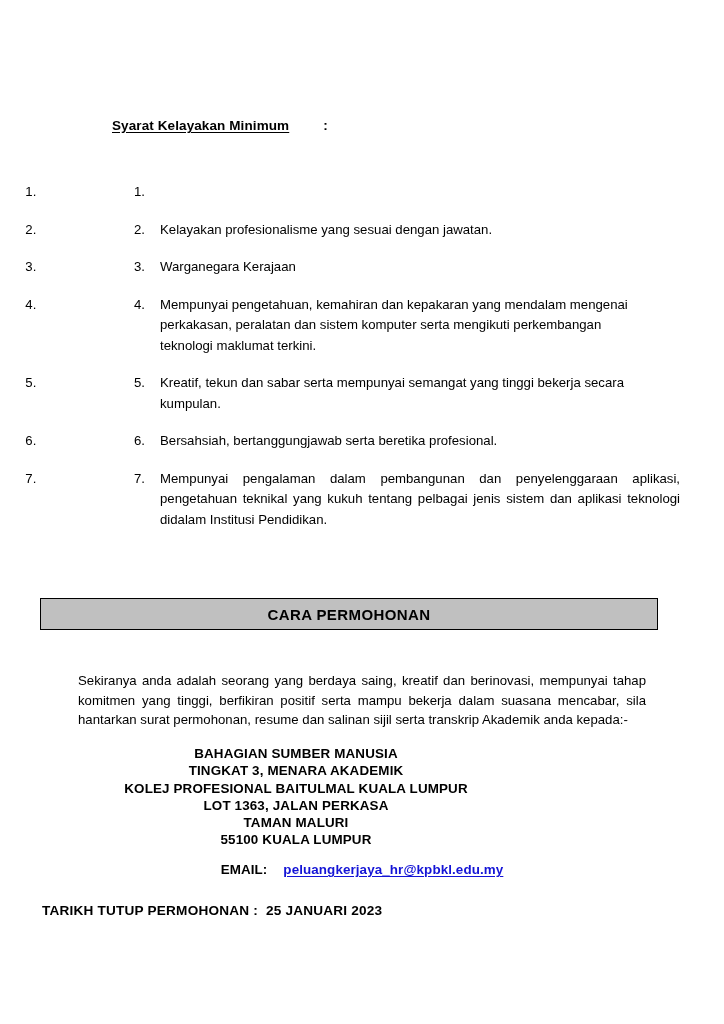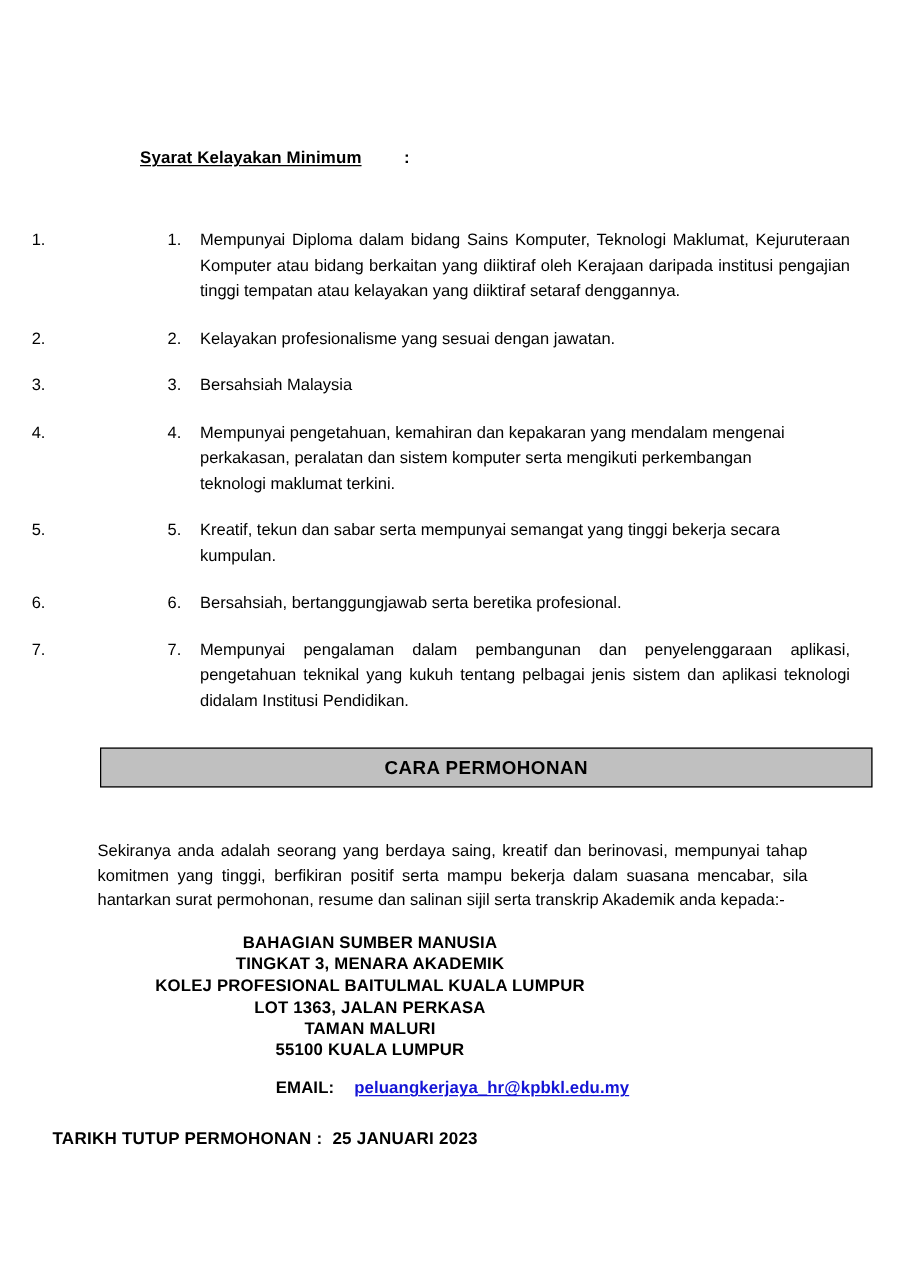--- a/index.html
+++ b/index.html
@@ -94,21 +94,20 @@
     left: 40px;
     top: 598px;
     width: 618px;
     height: 32px;
     box-sizing: border-box;
     background: #c0c0c0;
     border: 1.5px solid #000000;
     display: flex;
     align-items: center;
     justify-content: center;
-    margin-left: 40px;
   }
   .banner .banner-text {
     font-size: 15px;
     font-weight: bold;
     letter-spacing: 0.4px;
     color: #000000;
   }
 
   
   .intro {
@@ -170,29 +169,28 @@
 </head>
 <body>
 
 <div class="page">
 
   <div class="section-heading"><span class="underlined">Syarat Kelayakan Minimum</span><span class="colon">:</span></div>
 
   <ol class="req-list">
     <li class="req-item justify gap-lg">
       <span class="num">1.</span>
-      <span class="txt">Mempunyai Diploma dalam bidang Sains Komputer, Teknologi Maklumat, Kejuruteraan Komputer atau bidang berkaitan yang diiktiraf oleh Kerajaan daripada institusi pengajian tinggi tempatan atau kelayakan yang diiktiraf setaraf denggannya.</span>
     </li>
     <li class="req-item justify gap-lg">
       <span class="num">2.</span>
       <span class="txt">Kelayakan profesionalisme yang sesuai dengan jawatan.</span>
     </li>
     <li class="req-item justify gap-lg">
       <span class="num">3.</span>
-      <span class="txt">Bersahsiah Malaysia</span>
+      <span class="txt">Warganegara Kerajaan</span>
     </li>
     <li class="req-item plain gap-lg">
       <span class="num">4.</span>
       <span class="txt">Mempunyai pengetahuan, kemahiran dan kepakaran yang mendalam mengenai perkakasan, peralatan dan sistem komputer serta mengikuti perkembangan teknologi maklumat terkini.</span>
     </li>
     <li class="req-item plain gap-lg">
       <span class="num">5.</span>
       <span class="txt">Kreatif, tekun dan sabar serta mempunyai semangat yang tinggi bekerja secara kumpulan.</span>
     </li>
     <li class="req-item plain gap-lg">

